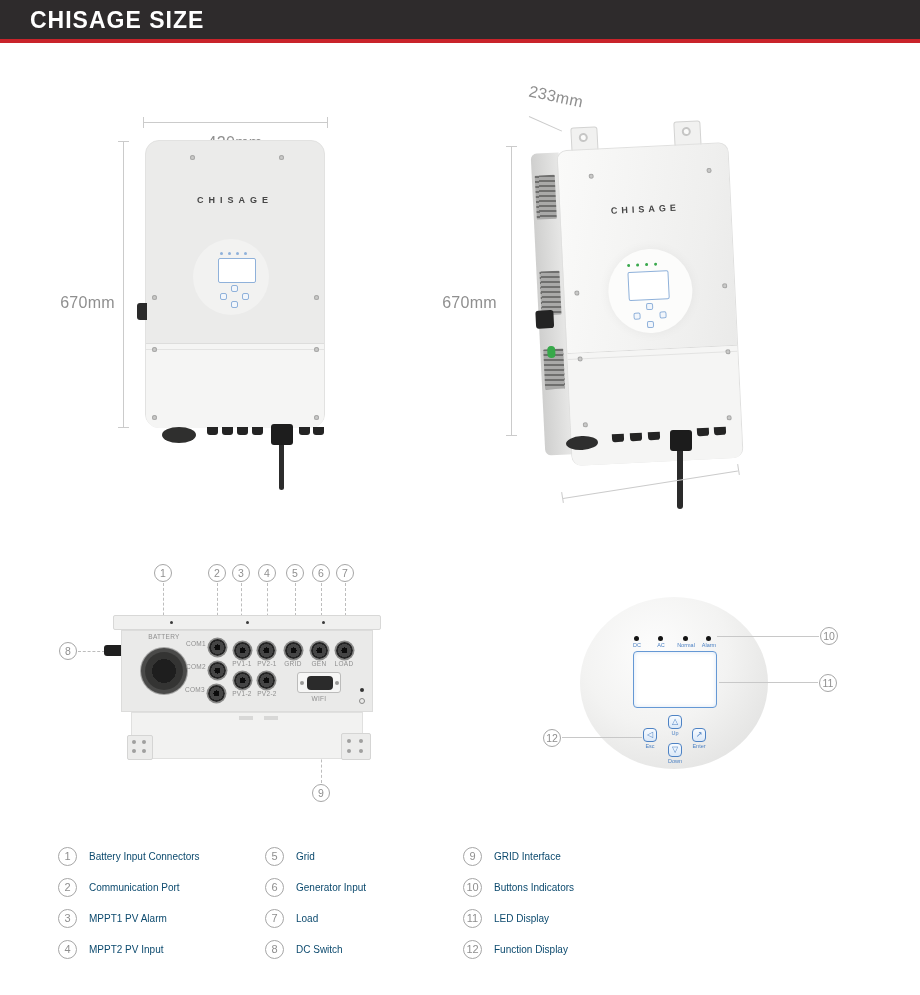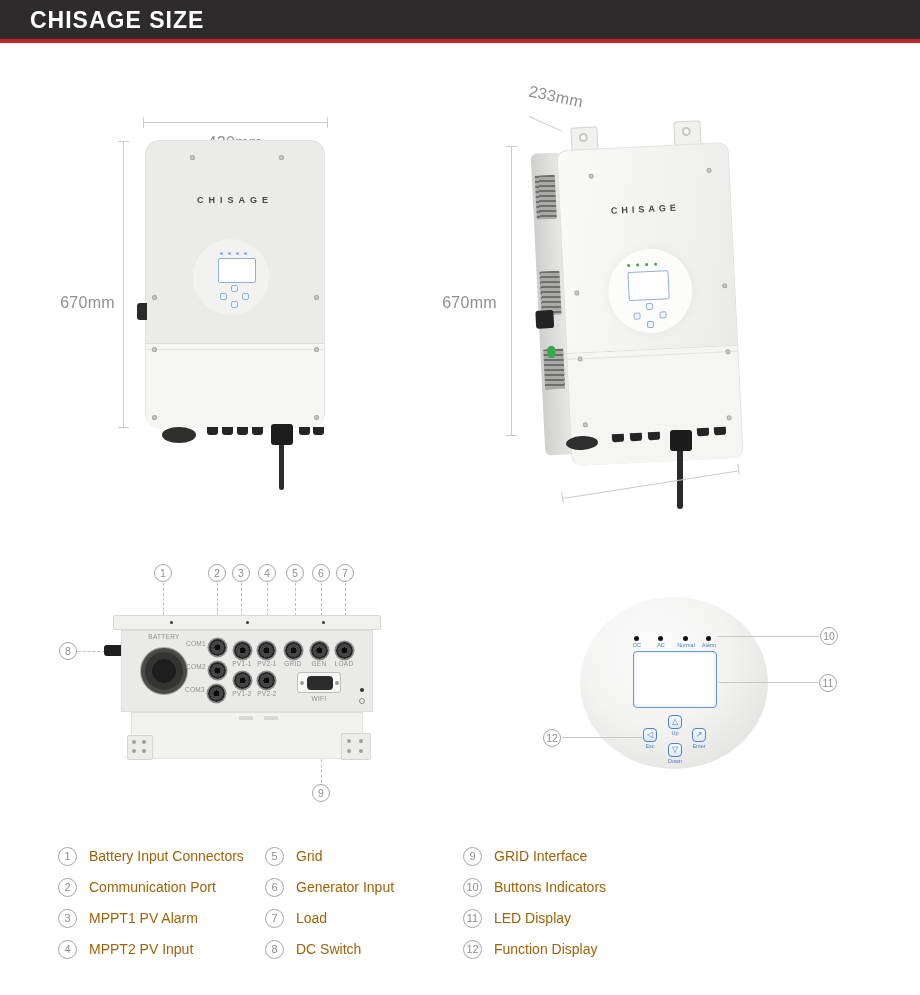--- a/index.html
+++ b/index.html
@@ -28,21 +28,21 @@
   
   .callout{position:absolute;width:18px;height:18px;border:1px solid #a6a6a6;border-radius:50%;background:#fff;color:#8f8f8f;font-size:10.5px;display:flex;align-items:center;justify-content:center;box-sizing:border-box;}
   
   .led{position:absolute;width:5px;height:5px;border-radius:50%;background:#141414;}
   .ledlabel{position:absolute;color:#4d82c4;font-size:5.5px;line-height:1;text-align:center;}
   .bluebtn{position:absolute;width:14px;height:14px;border:1.5px solid #4d82c4;border-radius:4px;background:linear-gradient(#f7fbff,#dce9f8);box-sizing:border-box;color:#4d82c4;display:flex;align-items:center;justify-content:center;font-size:8px;line-height:1;}
   .btnlabel{position:absolute;color:#4d82c4;font-size:5.5px;line-height:1;text-align:center;}
   
   .lg-item{position:absolute;display:flex;align-items:center;gap:12px;height:20px;}
   .lg-circle{width:19px;height:19px;border:1px solid #a6a6a6;border-radius:50%;color:#8f8f8f;font-size:11px;display:flex;align-items:center;justify-content:center;box-sizing:border-box;flex:none;}
-  .lg-label{color:#a16207;font-size:14px;white-space:nowrap;}
+  .lg-label{color:#0c4a6e;font-size:10px;white-space:nowrap;}
 </style>
 </head>
 <body>
 
 <div class="canvas">
 
   <div class="header"></div>
   <div class="header-red"></div>
   <div class="header-title">CHISAGE SIZE</div>
 

